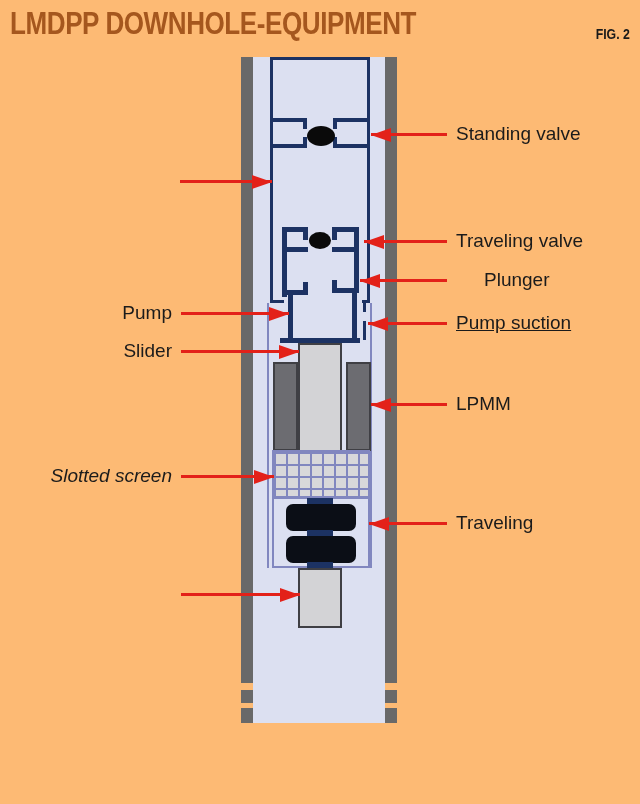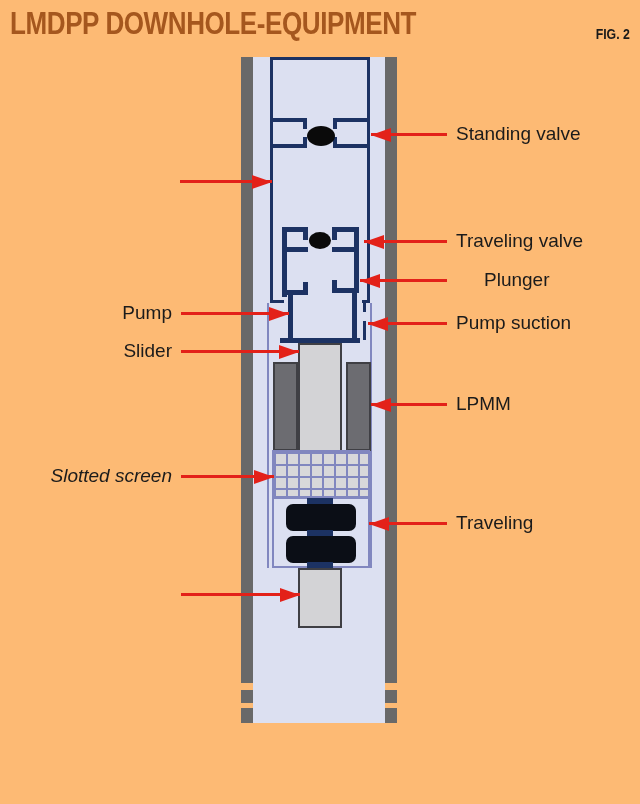--- a/index.html
+++ b/index.html
@@ -119,17 +119,17 @@
   <div class="arrow ptleft" style="left:371px;top:403px;width:76px;"></div>
   <div class="arrow ptleft" style="left:369px;top:522px;width:78px;"></div>
 
   <div class="abs lbl left" style="right:468px;top:301px;">Pump</div>
   <div class="abs lbl left" style="right:468px;top:339px;">Slider</div>
   <div class="abs lbl left" style="right:468px;top:464px;font-style:italic;">Slotted screen</div>
 
   <div class="abs lbl" style="left:456px;top:229px;">Traveling valve</div>
   <div class="abs lbl" style="left:456px;top:122px;">Standing valve</div>
   <div class="abs lbl" style="left:456px;top:268px;margin-left:28px;">Plunger</div>
-  <div class="abs lbl" style="left:456px;top:311px;">Pump suction</div>
+  <div class="abs lbl" style="left:456px;top:311px;text-decoration:underline;">Pump suction</div>
   <div class="abs lbl" style="left:456px;top:392px;">LPMM</div>
   <div class="abs lbl" style="left:456px;top:511px;">Traveling</div>
 
 </div>
 
 </body></html>

